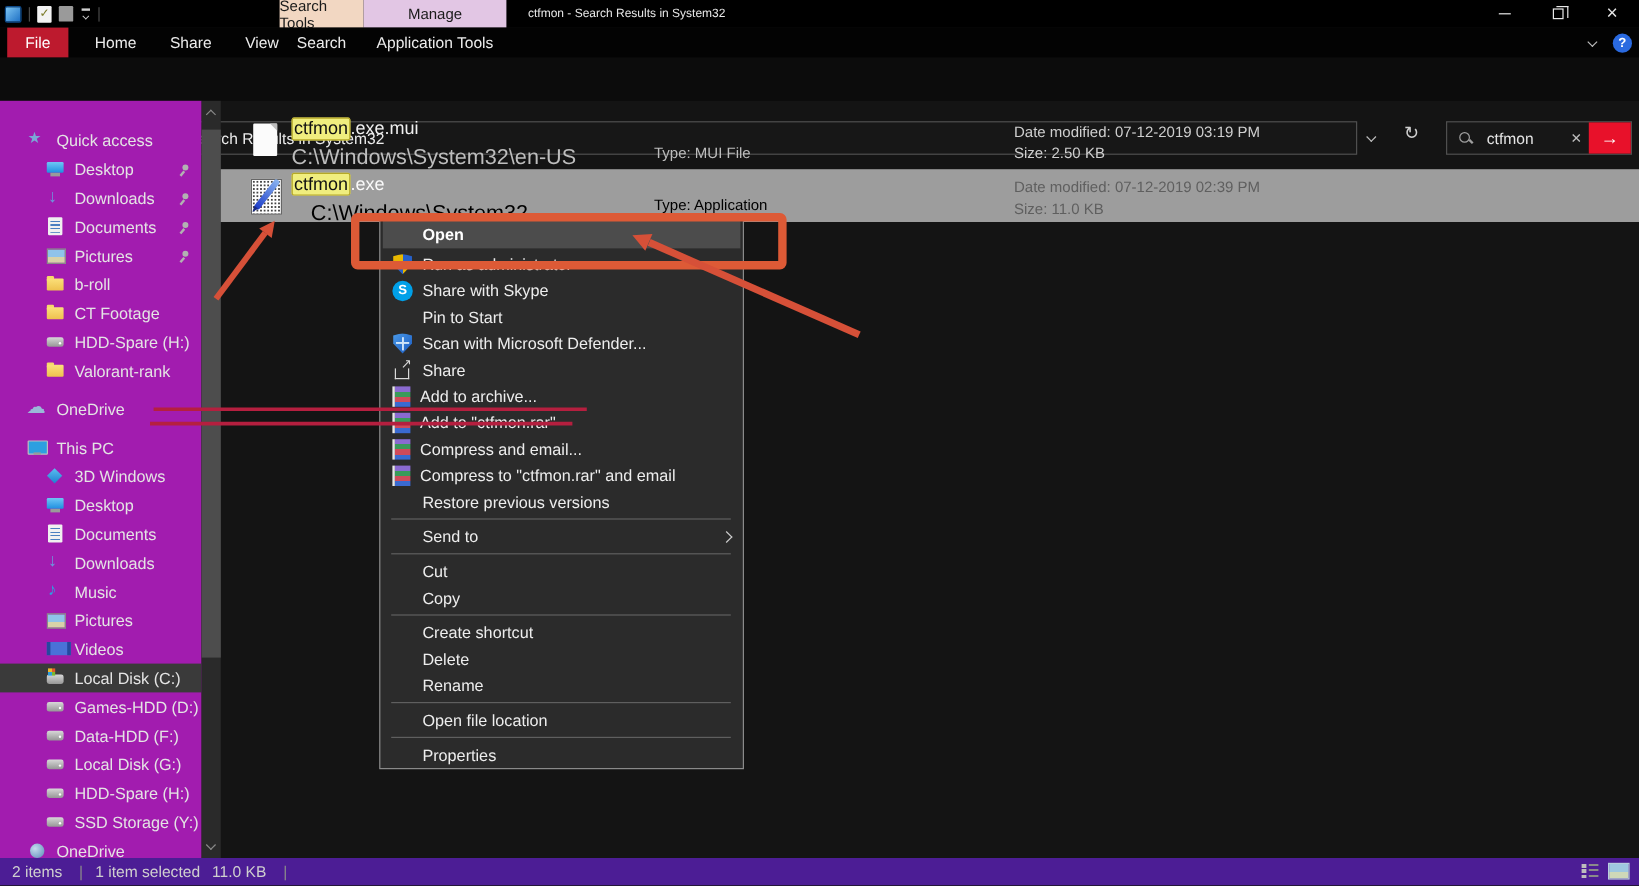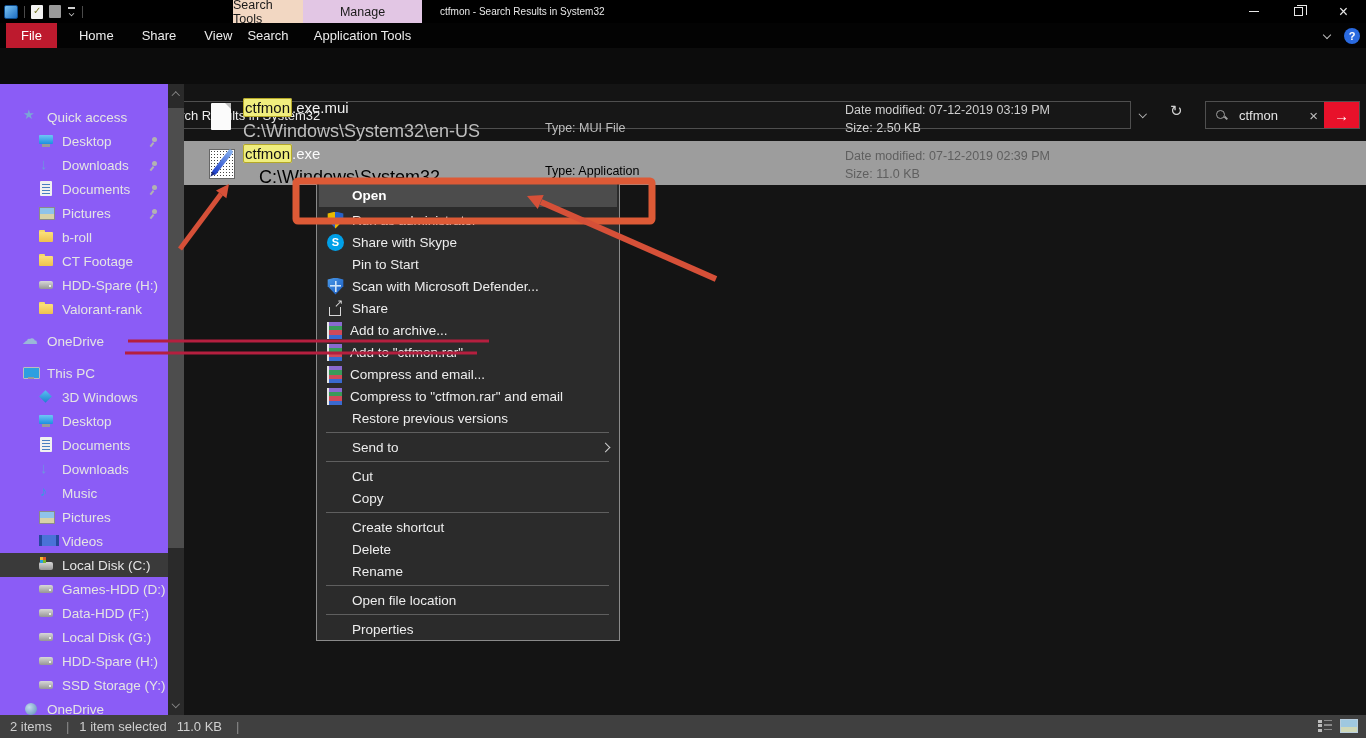--- a/index.html
+++ b/index.html
@@ -55,21 +55,21 @@
   .refresh { position:absolute; left:1170px; top:54px; font-size:15px; color:#cfcfcf; }
   .searchbox { position:absolute; left:1205px; top:53px; width:155px; height:28px; background:#171717; border:1px solid #4f4f4f; display:flex; align-items:center; }
   .mag { width:11px; height:11px; margin-left:10px; position:relative; flex:none; }
   .mag::before { content:""; position:absolute; left:0; top:0; width:7px; height:7px; border:1.6px solid #9f9f9f; border-radius:50%; }
   .mag::after { content:""; position:absolute; left:7.5px; top:7.5px; width:4px; height:1.6px; background:#9f9f9f; transform:rotate(45deg); }
   .search-input { flex:1; min-width:0; background:transparent; border:none; outline:none; color:#e4e4e4; font-size:13px; font-family:"Liberation Sans",sans-serif; padding:0 4px 0 12px; }
   .search-x { font-size:15px; color:#bdbdbd; padding:0 6px; }
   .go-btn { width:35px; height:26px; background:#e8112a; display:flex; align-items:center; justify-content:center; color:#fff; font-size:15px; flex:none; }
 
   
-  .sidebar { position:absolute; left:0; top:84px; width:168px; height:631px; background:#8b5cf6; overflow:hidden; }
+  .sidebar { position:absolute; left:0; top:84px; width:168px; height:631px; background:#a21caf; overflow:hidden; }
   .side-list { position:absolute; left:0; top:21px; width:168px; }
   .srow { height:24px; display:flex; align-items:center; font-size:13.5px; color:#e4e4e4; }
   .srow.d0 { padding-left:23px; }
   .srow.d1 { padding-left:38px; }
   .srow.gap { margin-top:8px; }
   .srow.sel { background:#3a3a3a; }
   .srow .lbl { margin-left:8px; white-space:nowrap; }
   .pin { margin-left:auto; margin-right:8px; width:11px; height:11px; position:relative; flex:none; }
   .pin::before { content:""; position:absolute; left:3px; top:1px; width:5px; height:5px; border-radius:50%; background:#b2b2b2; }
   .pin::after { content:""; position:absolute; left:2px; top:6px; width:1.6px; height:5px; background:#b2b2b2; transform:rotate(40deg); }
@@ -139,21 +139,21 @@
   .mi-defender { clip-path:polygon(50% 0,96% 12%,96% 52%,50% 100%,4% 52%,4% 12%); background:linear-gradient(135deg,#4a9ae8,#1858c0); }
   .mi-defender::after { content:""; position:absolute; left:0; top:0; width:17px; height:17px;
       background:linear-gradient(#cfe4f8,#cfe4f8) center/1.6px 11px no-repeat, linear-gradient(#cfe4f8,#cfe4f8) center/11px 1.6px no-repeat; }
   .mi-share::before { content:""; position:absolute; left:2px; bottom:1px; width:10px; height:8px; border:1.5px solid #d8d8d8; border-top:none; }
   .mi-share::after { content:"↗"; position:absolute; left:7px; top:-3px; font-size:11px; color:#d8d8d8; }
   .mi-rar { width:15px; border-left:2px solid #e8e8e8; background:linear-gradient(#8a6ad0 0 25%, #3a9a5a 25% 50%, #d04a5a 50% 75%, #3a6ad0 75%); }
   .menu-sep { height:1px; background:#5f5f5f; margin:3px 10px 3px 9px; }
   .subarrow { margin-left:auto; width:7px; height:7px; border-right:1.5px solid #cfcfcf; border-top:1.5px solid #cfcfcf; transform:rotate(45deg); }
 
   
-  .statusbar { position:absolute; left:0; top:715px; width:1366px; height:23px; background:#404040; display:flex; align-items:center; font-size:13px; color:#cfcfcf; }
+  .statusbar { position:absolute; left:0; top:715px; width:1366px; height:23px; background:#4c1d95; display:flex; align-items:center; font-size:13px; color:#cfcfcf; }
   .statusbar .seg { margin-left:10px; }
   .statusbar .div { margin-left:14px; color:#8a8a8a; }
   .status-views { position:absolute; right:8px; top:4px; display:flex; gap:8px; align-items:center; }
   .sv-details { width:14px; height:14px; position:relative; }
   .sv-details::before { content:""; position:absolute; left:0; top:1px; width:4px; height:12px; background:repeating-linear-gradient(#bdbdbd 0 3px, transparent 3px 4.5px); }
   .sv-details::after { content:""; position:absolute; left:6px; top:1px; width:8px; height:12px; background:repeating-linear-gradient(#8a8a8a 0 1.5px, transparent 1.5px 4.5px); }
   .sv-thumb { width:18px; height:14px; border:1px solid #b8cede; background:linear-gradient(#9fc8e0 0 55%, #cfd8b8 55%); }
 
   
   .annotations { position:absolute; left:0; top:0; width:1366px; height:738px; z-index:50; pointer-events:none; }

